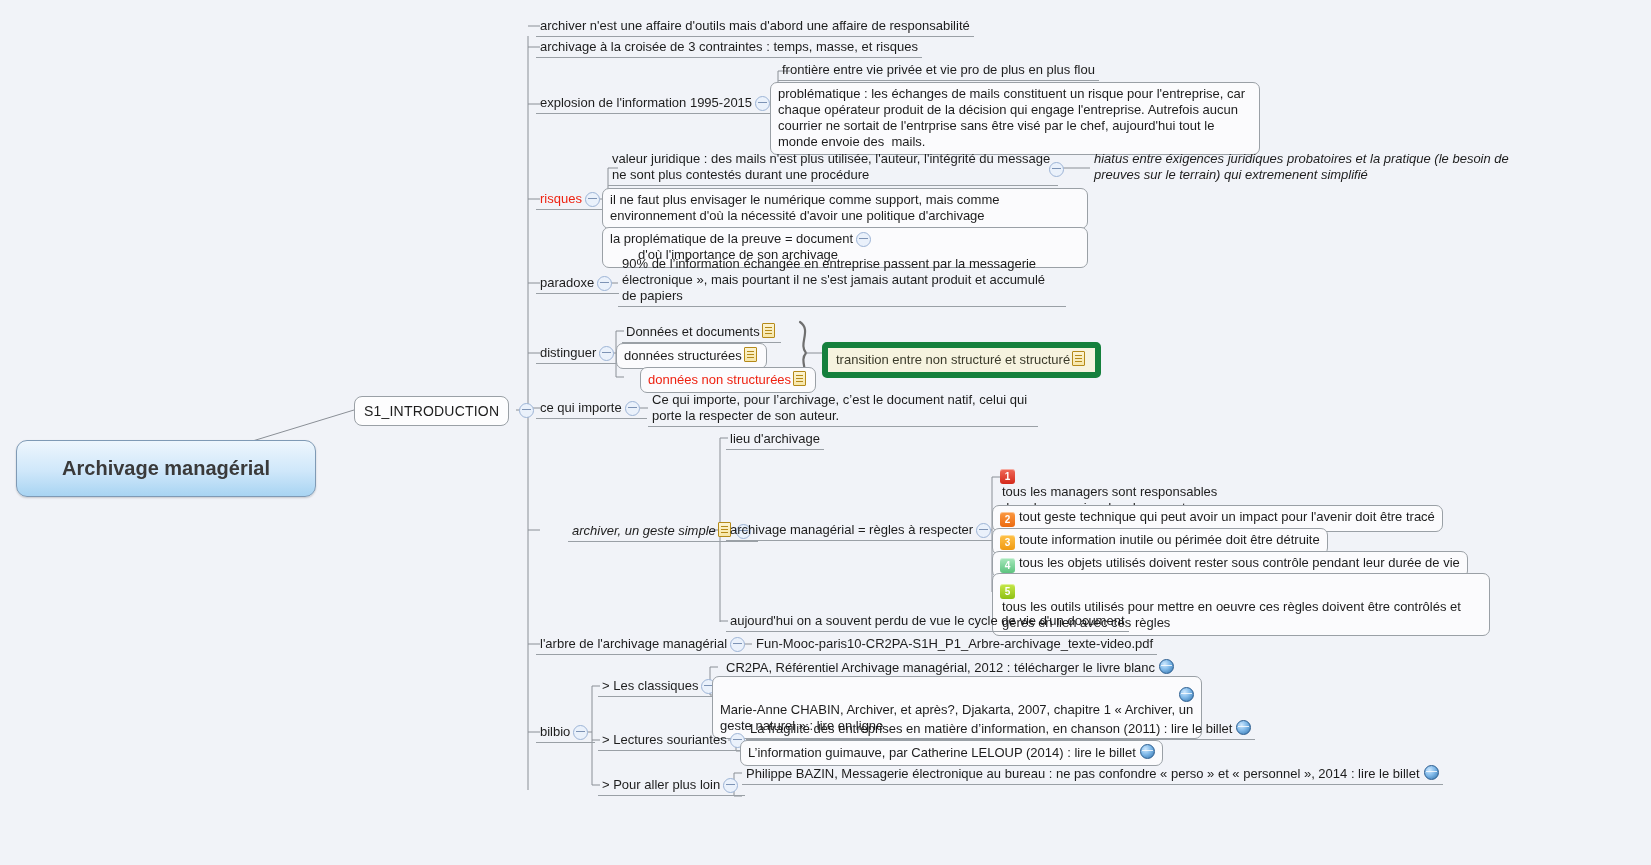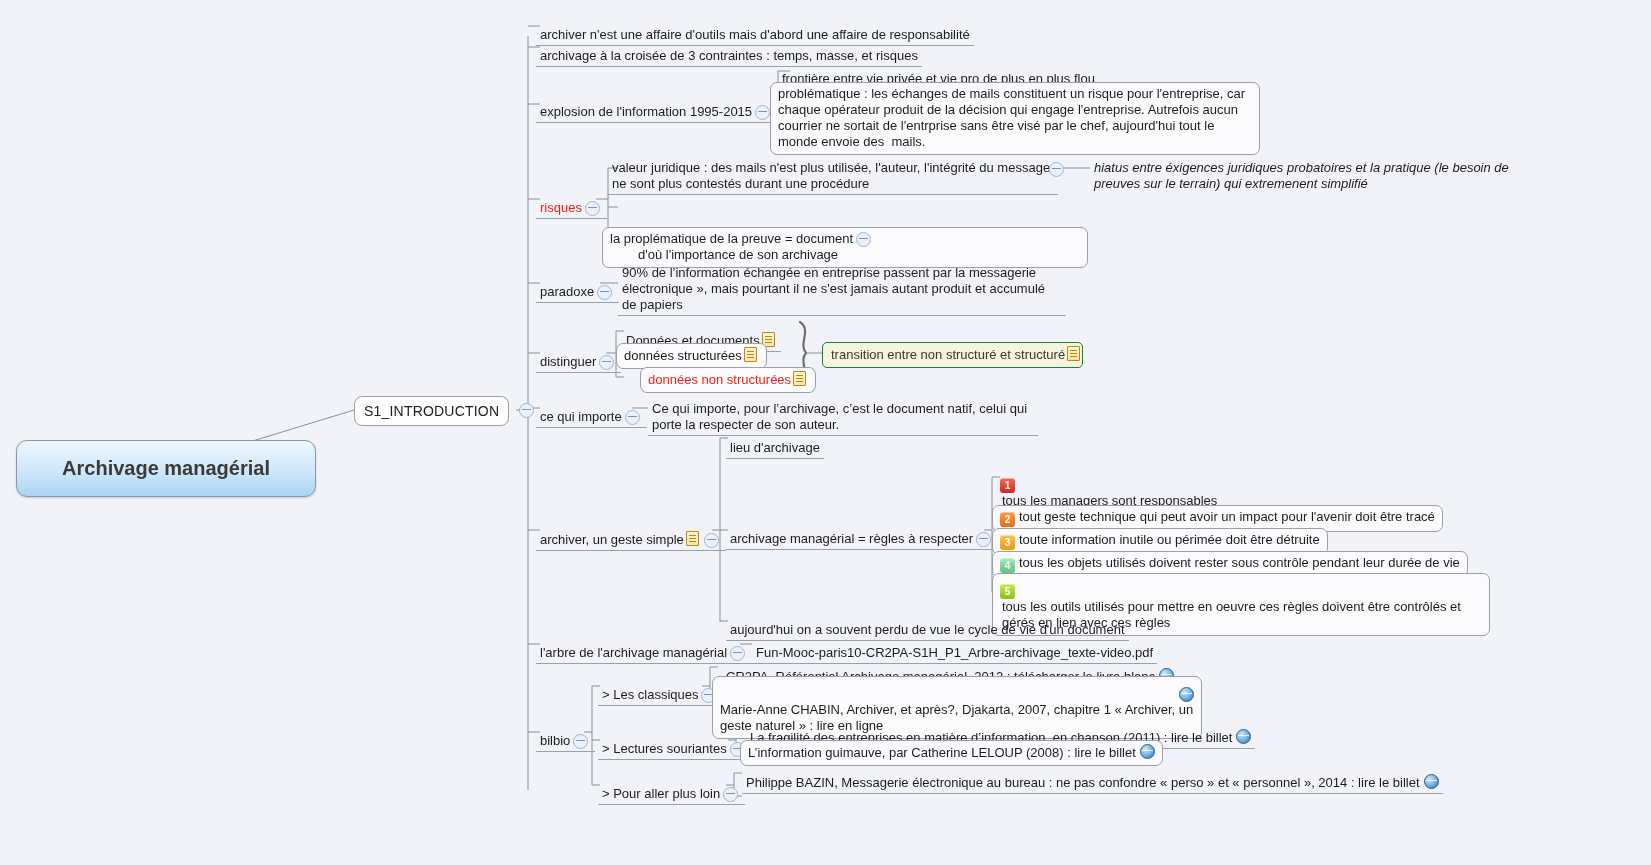--- a/index.html
+++ b/index.html
@@ -11,21 +11,21 @@
     overflow:hidden;
     position:relative;
   }
   #canvas{position:absolute;left:0;top:0;width:1651px;height:865px;}
   svg.links{position:absolute;left:0;top:0;width:1651px;height:865px;pointer-events:none;}
 
   .node{position:absolute;box-sizing:border-box;}
   .txt{display:inline-block;white-space:pre-wrap;line-height:16px;}
 
   
-  .plain{padding:1px 4px 2px 4px;margin-top:9px;}
+  .plain{padding:1px 4px 2px 4px;}
 
   
   .boxed{
     border:1px solid #9aa0a6;border-radius:7px;
     background:#fbfbfd;padding:3px 7px 4px 7px;
   }
   .underline{border-bottom:1px solid #9aa0a6;}
 
   
   .root{
@@ -37,22 +37,22 @@
   }
 
   
   .branchbox{
     border:1px solid #9aa0a6;border-radius:8px;background:#fdfdfe;
     padding:6px 9px;font-size:14px;letter-spacing:.2px;
   }
 
   .red{color:#ee2211;}
   .note-box{
-    border:1px solid #15803d;border-radius:5px;
-    background:#f6f3df;padding:3px 0 4px 8px;color:#3a3a2a;
+    border:6px solid #15803d;border-radius:5px;
+    background:#f6f3df;padding:3px 8px 4px 8px;color:#3a3a2a;
   }
 
   
   .collapse{
     display:inline-block;width:13px;height:13px;border-radius:50%;
     border:1px solid #9db4d6;background:#eaf1fb;
     position:relative;vertical-align:middle;margin:0 3px;
   }
   .collapse::after{
     content:"";position:absolute;left:2px;right:2px;top:5px;height:1px;background:#7d93b5;
@@ -188,20 +188,23 @@
 
   <div class="node plain underline" style="left:608px;top:150px;width:450px;">
     <span class="txt">valeur juridique : des mails n'est plus utilisée, l'auteur, l'intégrité du message ne sont plus contestés durant une procédure</span>
   </div>
   <span class="collapse" style="position:absolute;left:1046px;top:162px;"></span>
 
   <div class="node plain" style="left:1090px;top:150px;width:470px;font-style:italic;">
     <span class="txt">hiatus entre éxigences juridiques probatoires et la pratique (le besoin de preuves sur le terrain) qui extremenent simplifié</span>
   </div>
 
+  <div class="node boxed" style="left:602px;top:188px;width:486px;">
+    <span class="txt">il ne faut plus envisager le numérique comme support, mais comme environnement d'où la nécessité d'avoir une politique d'archivage</span>
+  </div>
 
   <div class="node boxed" style="left:602px;top:227px;width:486px;">
     <span class="txt">la proplématique de la preuve = document</span><span class="collapse"></span><span class="txt" style="margin-left:28px;">d'où l'importance de son archivage</span>
   </div>
 
   <div class="node plain underline" style="left:536px;top:274px;">
     <span class="txt">paradoxe</span><span class="collapse"></span>
   </div>
   <div class="node plain underline" style="left:618px;top:255px;width:448px;">
     <span class="txt">90% de l’information échangée en entreprise passent par la messagerie électronique », mais pourtant il ne s'est jamais autant produit et accumulé de papiers</span>
@@ -227,21 +230,21 @@
     <span class="txt">transition entre non structuré et structuré</span><span class="noteicon"></span>
   </div>
 
   <div class="node plain underline" style="left:536px;top:399px;">
     <span class="txt">ce qui importe</span><span class="collapse"></span>
   </div>
   <div class="node plain underline" style="left:648px;top:391px;width:390px;">
     <span class="txt">Ce qui importe, pour l’archivage, c’est le document natif, celui qui porte la respecter de son auteur.</span>
   </div>
 
-  <div class="node plain underline" style="left:536px;top:521px;">
+  <div class="node plain underline" style="left:568px;top:521px;font-style:italic;">
     <span class="txt">archiver, un geste simple</span><span class="noteicon"></span><span class="collapse"></span>
   </div>
 
   <div class="node plain underline" style="left:726px;top:430px;">
     <span class="txt">lieu d'archivage</span>
   </div>
 
   <div class="node plain underline" style="left:726px;top:521px;">
     <span class="txt">archivage managérial = règles à respecter</span><span class="collapse"></span>
   </div>
@@ -297,21 +300,21 @@
 
   <div class="node plain underline" style="left:598px;top:731px;">
     <span class="txt">&gt; Lectures souriantes</span><span class="collapse"></span>
   </div>
 
   <div class="node plain underline" style="left:746px;top:719px;">
     <span class="txt">La fragilité des entreprises en matière d’information, en chanson (2011) : lire le billet</span><span class="globe"></span>
   </div>
 
   <div class="node boxed" style="left:740px;top:740px;">
-    <span class="txt">L’information guimauve, par Catherine LELOUP (2008) : lire le billet</span><span class="globe"></span>
+    <span class="txt">L’information guimauve, par Catherine LELOUP (2014) : lire le billet</span><span class="globe"></span>
   </div>
 
   <div class="node plain underline" style="left:598px;top:776px;">
     <span class="txt">&gt; Pour aller plus loin</span><span class="collapse"></span>
   </div>
 
   <div class="node plain underline" style="left:742px;top:764px;">
     <span class="txt">Philippe BAZIN, Messagerie électronique au bureau : ne pas confondre « perso » et « personnel », 2014 : lire le billet</span><span class="globe"></span>
   </div>
 

